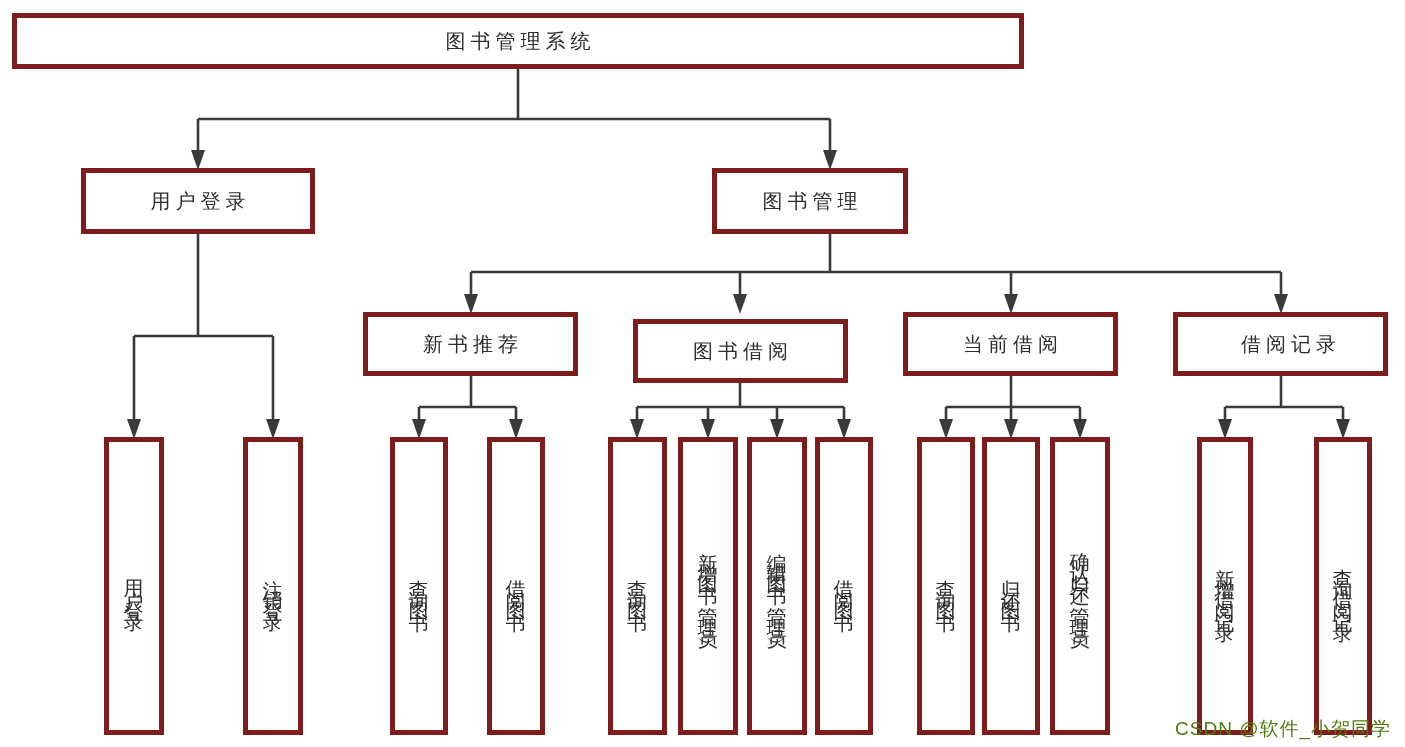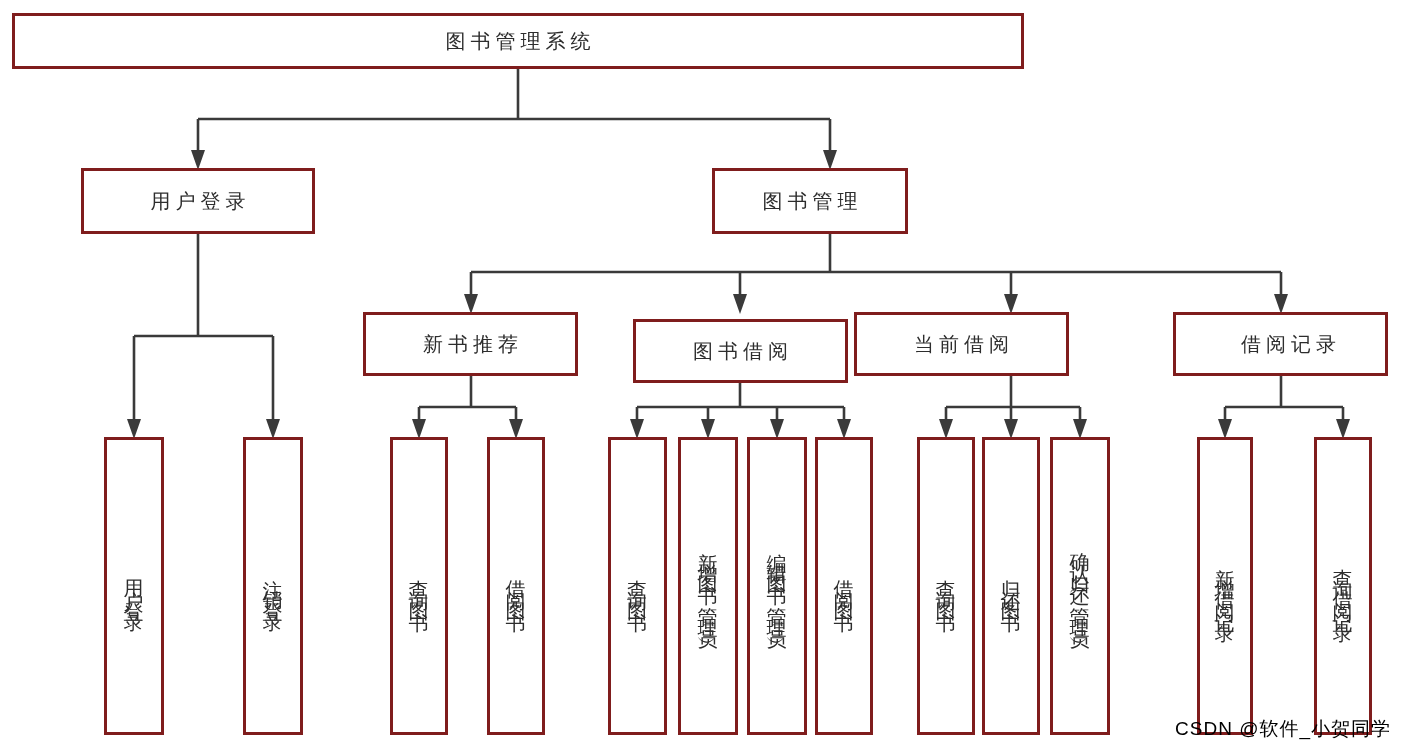--- a/index.html
+++ b/index.html
@@ -13,21 +13,21 @@
   }
   .connectors {
     position: absolute;
     left: 0; top: 0;
     width: 1405px; height: 747px;
     pointer-events: none;
   }
   .box {
     position: absolute;
     background: #ffffff;
-    border: 3px solid #7f1d1d;
+    border: 5px solid #7f1d1d;
     box-sizing: border-box;
     display: flex;
     align-items: center;
     justify-content: center;
     color: #2d2d2d;
     z-index: 2;
   }
   .h-label {
     font-size: 20px;
     letter-spacing: 5px;
@@ -40,32 +40,32 @@
     font-size: 20px;
     letter-spacing: 11px;
     line-height: 1;
   }
   .watermark {
     position: absolute;
     right: 14px;
     bottom: 5px;
     font-size: 19px;
     letter-spacing: 1px;
-    color: #000000;
+    color: #4d7c0f;
     z-index: 5;
     white-space: nowrap;
   }
   
   .root      { left: 12px;   top: 13px;  width: 1012px; height: 56px; }
   .l2-a      { left: 81px;   top: 168px; width: 234px;  height: 66px; }
   .l2-b      { left: 712px;  top: 168px; width: 196px;  height: 66px; }
   .l3        { top: 312px; height: 64px; width: 215px; }
   .l3-a      { left: 363px; }
   .l3-b      { left: 633px; margin-top: 7px; }
-  .l3-c      { left: 854px; }
+  .l3-c      { left: 903px; }
   .l3-d      { left: 1173px; padding-left: 16px; }
   .leaf      { top: 437px; height: 298px; }
   .leaf-1a   { left: 104px;  width: 60px; }
   .leaf-1b   { left: 243px;  width: 60px; }
   .leaf-2a   { left: 390px;  width: 58px; }
   .leaf-2b   { left: 487px;  width: 58px; }
   .leaf-3a   { left: 608px;  width: 59px; }
   .leaf-3b   { left: 678px;  width: 60px; }
   .leaf-3c   { left: 747px;  width: 60px; }
   .leaf-3d   { left: 815px;  width: 58px; }

